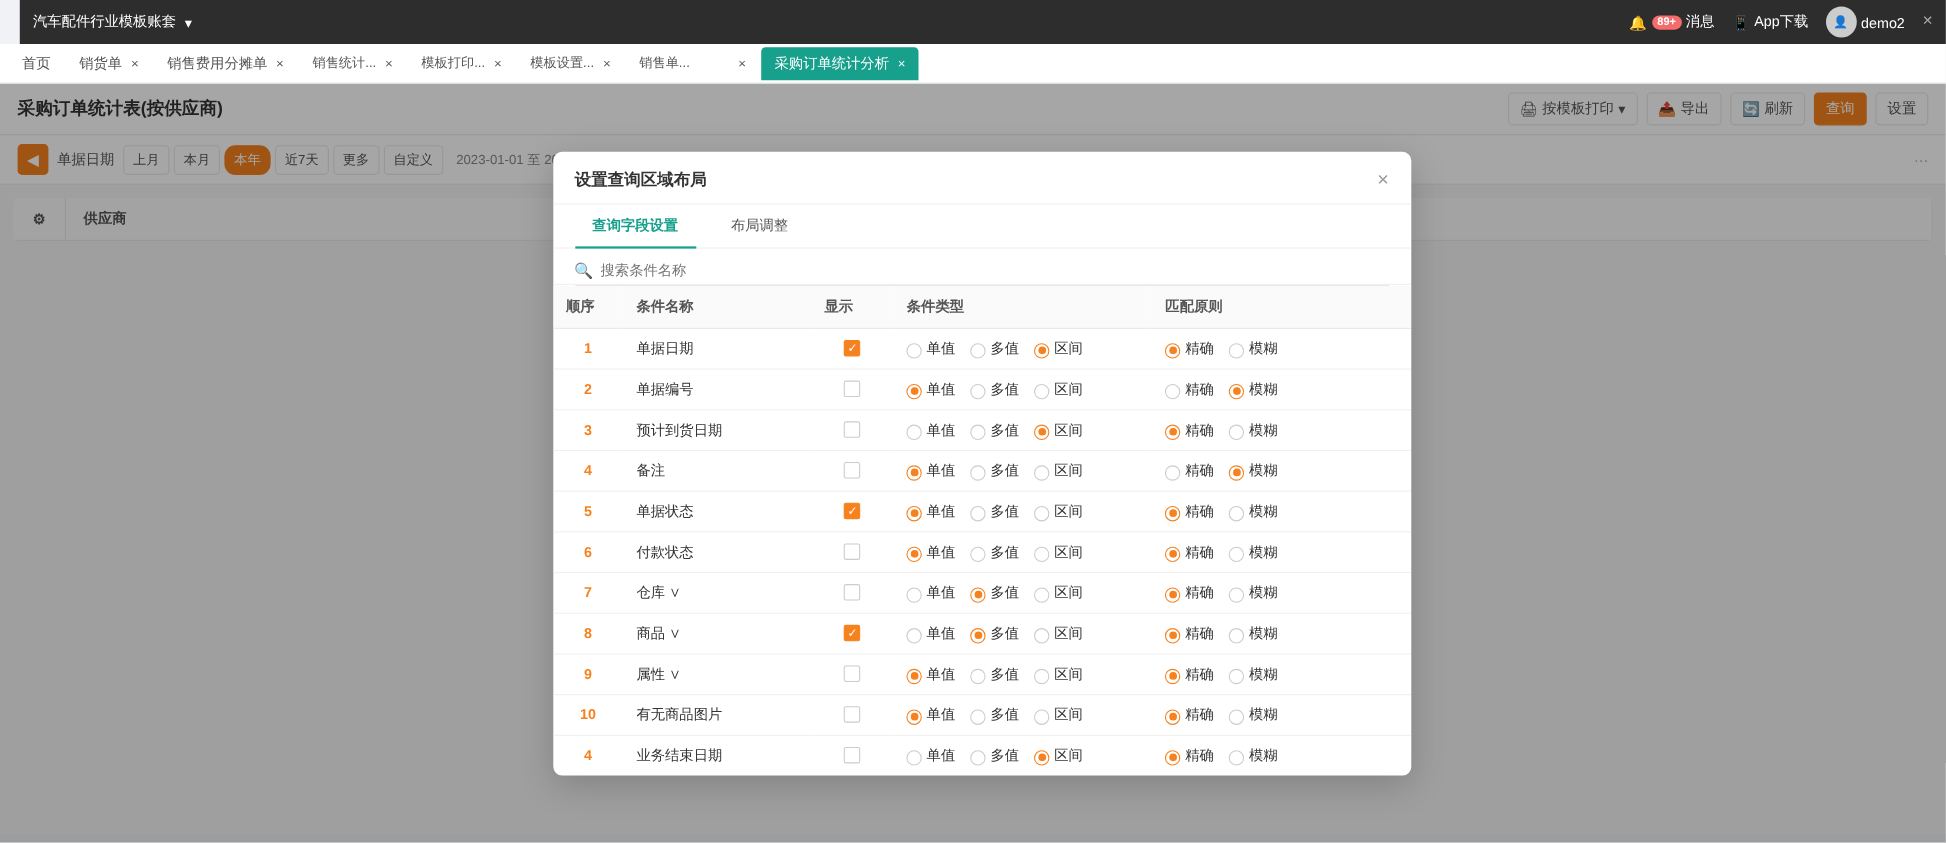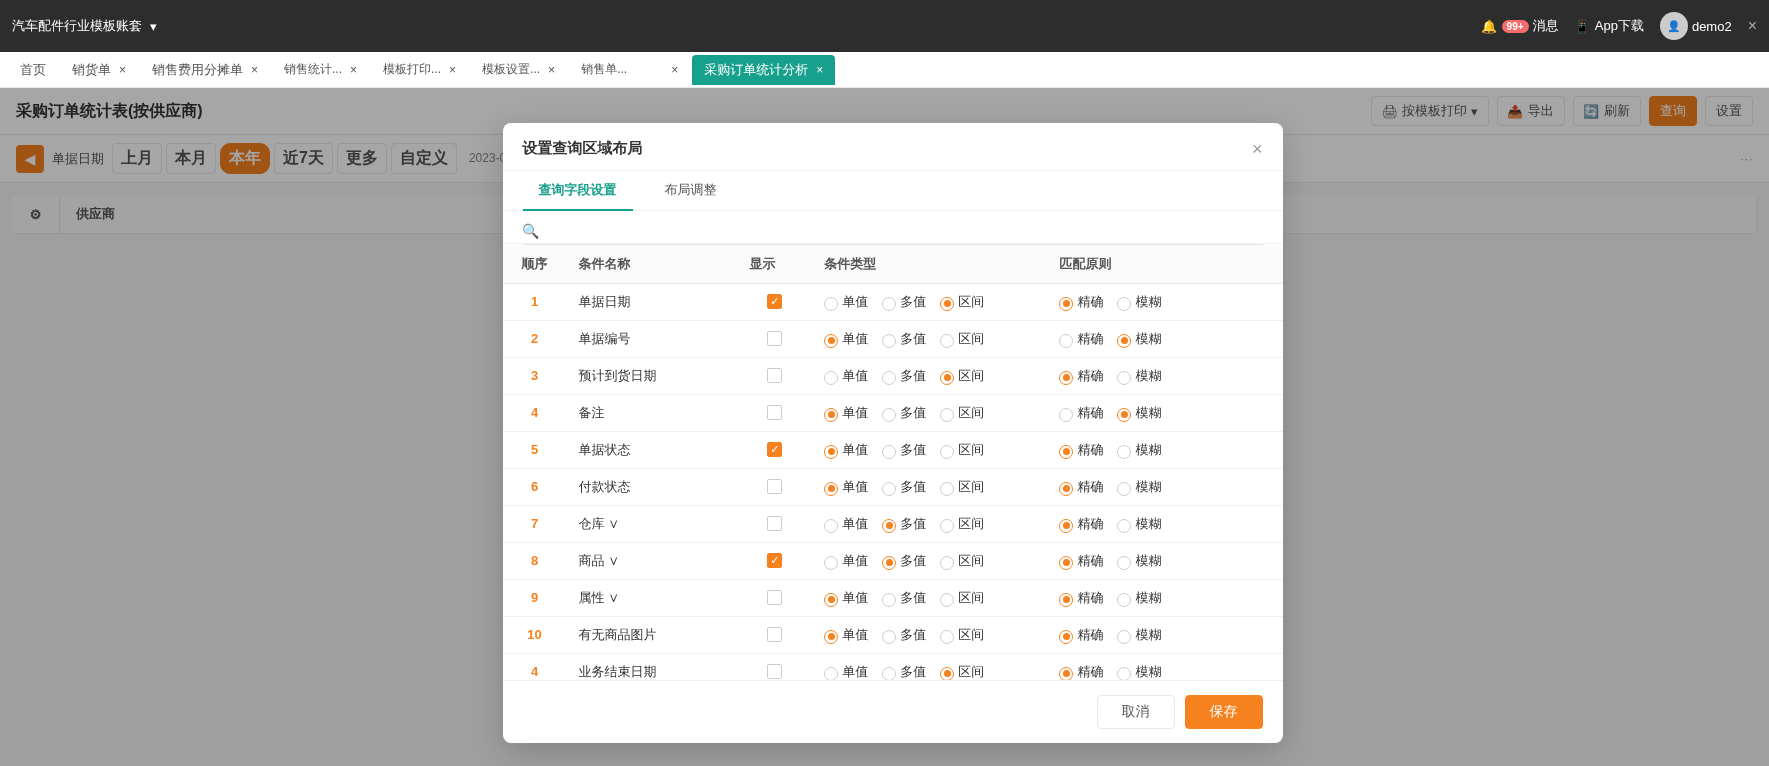--- a/index.html
+++ b/index.html
@@ -1,26 +1,27 @@
 <!DOCTYPE html>
 <html><head>
   <meta charset="utf-8">
   <style>
     * { box-sizing: border-box; margin: 0; padding: 0; }
     body { font-family: 'Microsoft YaHei', Arial, sans-serif; font-size: 13px; background: #f0f2f5; overflow: hidden; }
 
     
     .top-bar {
-      height: 52px;
+      height: 40px;
       background: #2d2d2d;
       display: flex;
       align-items: center;
       justify-content: space-between;
       padding: 0 12px;
       color: #fff;
+      margin-left: 18px;
     }
     .top-bar-left { display: flex; align-items: center; gap: 8px; font-size: 13px; }
     .top-bar-right { display: flex; align-items: center; gap: 16px; font-size: 13px; }
     .top-bar-right .badge-btn {
       display: flex; align-items: center; gap: 4px; cursor: pointer; color: #fff;
     }
     .badge-red {
       background: #f56c6c; color: #fff; border-radius: 8px; padding: 1px 5px; font-size: 10px; font-weight: bold;
     }
     .avatar-circle {
@@ -87,21 +88,21 @@
       border-bottom: 1px solid #e8e8e8;
     }
     .filter-toggle {
       width: 28px; height: 28px; background: #f5821f; color: #fff;
       border: none; border-radius: 4px; cursor: pointer; font-size: 14px;
       display: flex; align-items: center; justify-content: center;
     }
     .date-filters { display: flex; align-items: center; gap: 4px; }
     .date-btn {
       padding: 4px 8px; border: 1px solid #e8e8e8; border-radius: 4px;
-      cursor: pointer; font-size: 16px; background: #fff; color: #555; font-weight: bold;
+      cursor: pointer; font-size: 12px; background: #fff; color: #555;
     }
     .date-btn.active { background: #f5821f; color: #fff; border-color: #f5821f; border-radius: 10px; }
     .date-range-text { font-size: 12px; color: #888; margin-left: 4px; }
 
     
     .main-area {
       background: #f5f5f5;
       padding: 12px;
       height: calc(100% - 100px);
       overflow: auto;
@@ -172,21 +173,21 @@
     
     .dialog-table-wrap { flex: 1; overflow-y: auto; padding: 0; }
     .dialog-table {
       width: 100%; border-collapse: collapse;
     }
     .dialog-table thead tr { background: #fafafa; }
     .dialog-table thead th {
       padding: 10px 12px; text-align: left; font-size: 13px; font-weight: bold;
       color: #555; border-bottom: 1px solid #e8e8e8;
     }
-    .dialog-table thead th:first-child { width: 60px; text-align: center; font-family: Liberation Serif, serif; }
+    .dialog-table thead th:first-child { width: 60px; text-align: left; font-family: Liberation Serif, serif; }
     .dialog-table tbody tr { border-bottom: 1px solid #f0f0f0; }
     .dialog-table tbody tr:last-child { border-bottom: none; }
     .dialog-table tbody td { padding: 9px 12px; font-size: 13px; color: #333; }
     .dialog-table tbody td:first-child { text-align: center; color: #f5821f; font-weight: bold; }
 
     
     .cb-wrap { display: flex; align-items: center; justify-content: center; }
     .cb {
       width: 15px; height: 15px; border: 1px solid #ccc; border-radius: 2px;
       display: flex; align-items: center; justify-content: center;
@@ -240,21 +241,21 @@
 <body>
 
 <div class="top-bar">
   <div class="top-bar-left">
     <span>汽车配件行业模板账套</span>
     <span style="cursor:pointer">▾</span>
   </div>
   <div class="top-bar-right">
     <div class="badge-btn">
       <span>🔔</span>
-      <span class="badge-red">99+</span>
+      <span class="badge-red">89+</span>
       <span>消息</span>
     </div>
     <div class="badge-btn">
       <span>📱</span>
       <span>App下载</span>
     </div>
     <div class="badge-btn">
       <div class="avatar-circle">
         <span style="font-size:11px; color:#555;">👤</span>
       </div>
@@ -363,20 +364,21 @@
         <div class="dialog-tab active">
           <span>查询字段设置</span>
         </div>
         <div class="dialog-tab">
           <span>布局调整</span>
         </div>
       </div>
 
       <div class="dialog-search">
         <span class="search-icon-wrap">🔍</span>
+        <input class="search-input" placeholder="搜索条件名称" style="">
       </div>
       <div class="search-underline"></div>
 
       <div class="dialog-table-wrap">
         <table class="dialog-table">
           <thead>
             <tr>
               <th class="col-order">顺序</th>
               <th class="col-name">条件名称</th>
               <th class="col-display">显示</th>
@@ -789,20 +791,16 @@
                       <div class="radio-dot"></div>
                       <span>模糊</span>
                     </div>
                   </div>
                 </td>
               </tr>
             </tbody>
         </table>
       </div>
 
-      <div class="dialog-footer">
-        <button class="btn-cancel">取消</button>
-        <button class="btn-save">保存</button>
-      </div>
     </div>
   </div>
 
 </div>
 
 </body></html>

